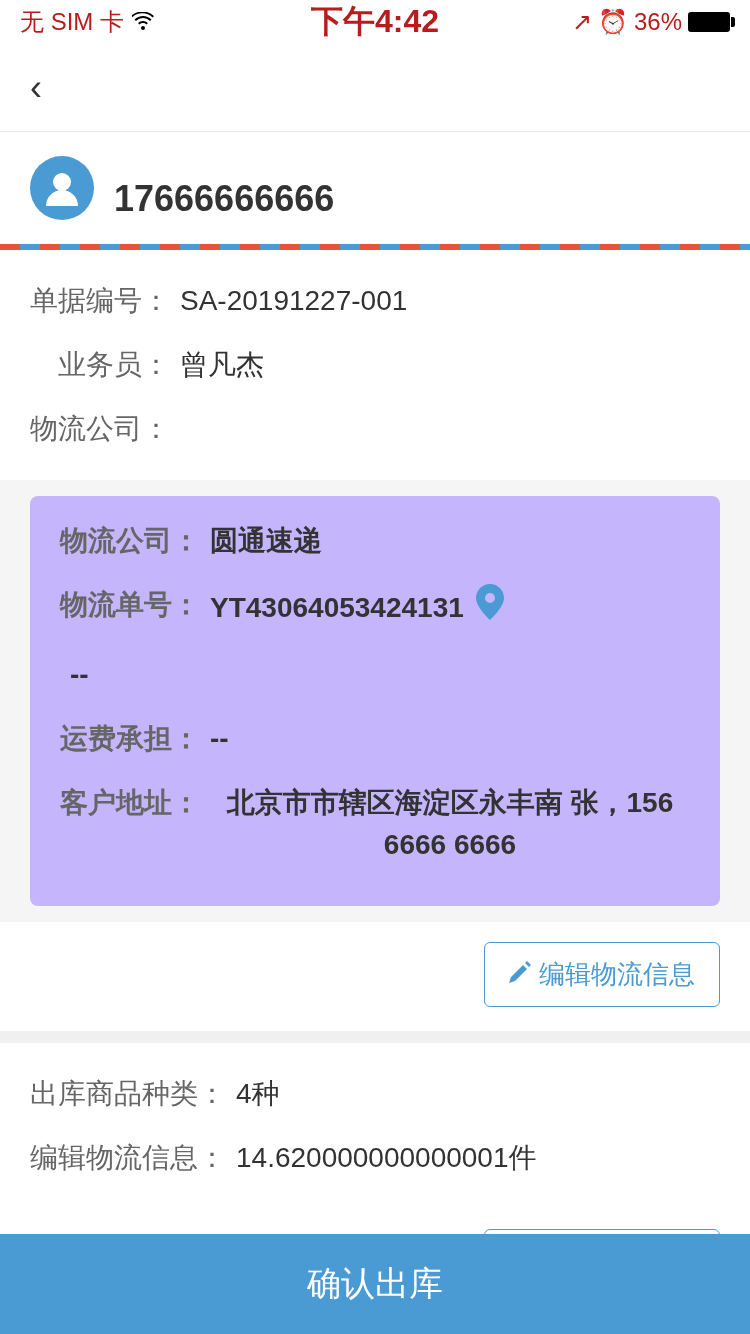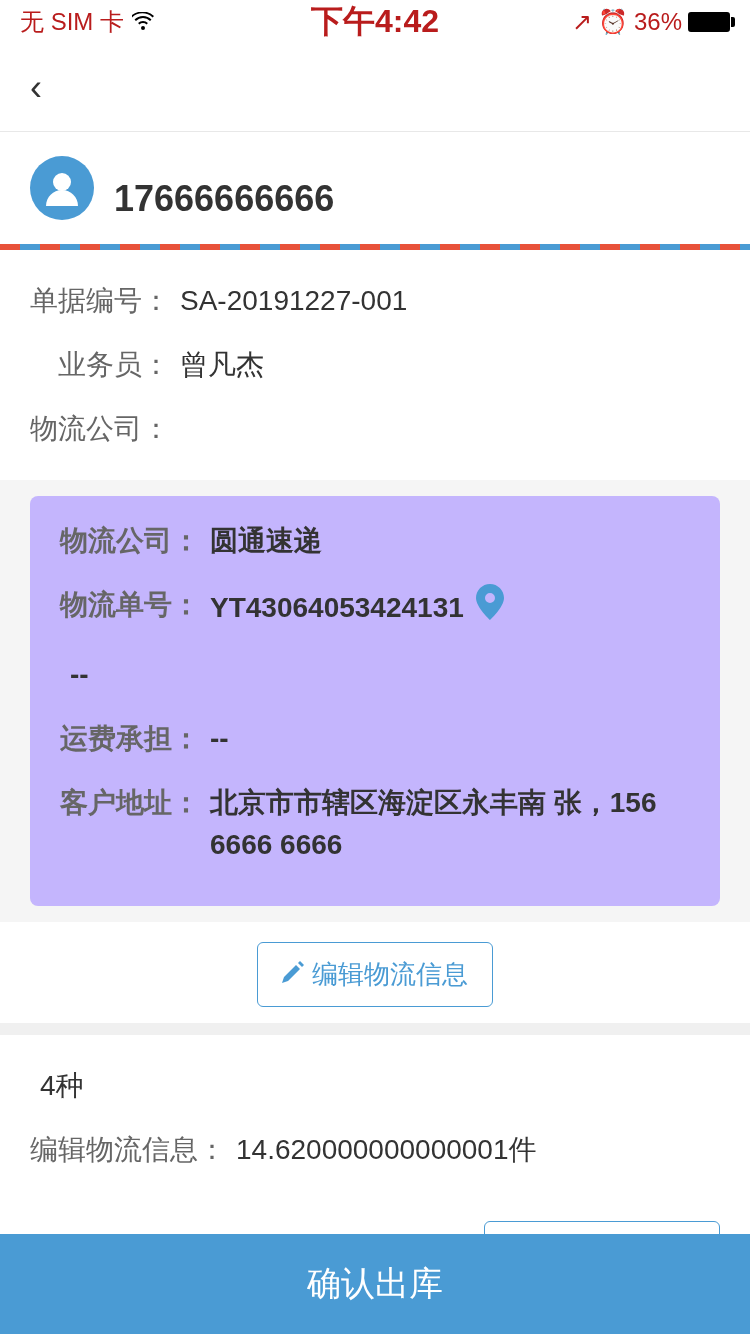--- a/index.html
+++ b/index.html
@@ -187,32 +187,33 @@
       min-width: 140px;
       text-align: right;
     }
     .logistics-value {
       color: #333;
       flex: 1;
       padding-left: 10px;
       display: flex;
       align-items: center;
       gap: 12px;
+      text-align: center;
     }
     .location-icon {
       color: #4a9bd4;
       font-size: 30px;
       cursor: pointer;
     }
 
     
     .edit-button-row {
       display: flex;
-      justify-content: center;
-      padding: 20px 30px 16px;
+      justify-content: flex-end;
+      padding: 20px 30px 24px;
       background: #fff;
     }
     .edit-button {
       border: 1px solid #4a9bd4;
       border-radius: 6px;
       padding: 14px 24px;
       color: #4a9bd4;
       font-size: 26px;
       display: flex;
       align-items: center;
@@ -369,20 +370,21 @@
         </svg>
       </span>
       <span>编辑物流信息</span>
     </button>
   </div>
 
   <div class="section-divider"></div>
 
   <div class="product-section">
     <div class="info-row">
+      <span class="info-label">出库商品种类：</span>
       <span class="info-value">4种</span>
     </div>
     <div class="info-row">
       <span class="info-label">编辑物流信息：</span>
       <span class="info-value">14.620000000000001件</span>
     </div>
   </div>
 
   <div class="view-detail-row">
     <button class="view-detail-button">

